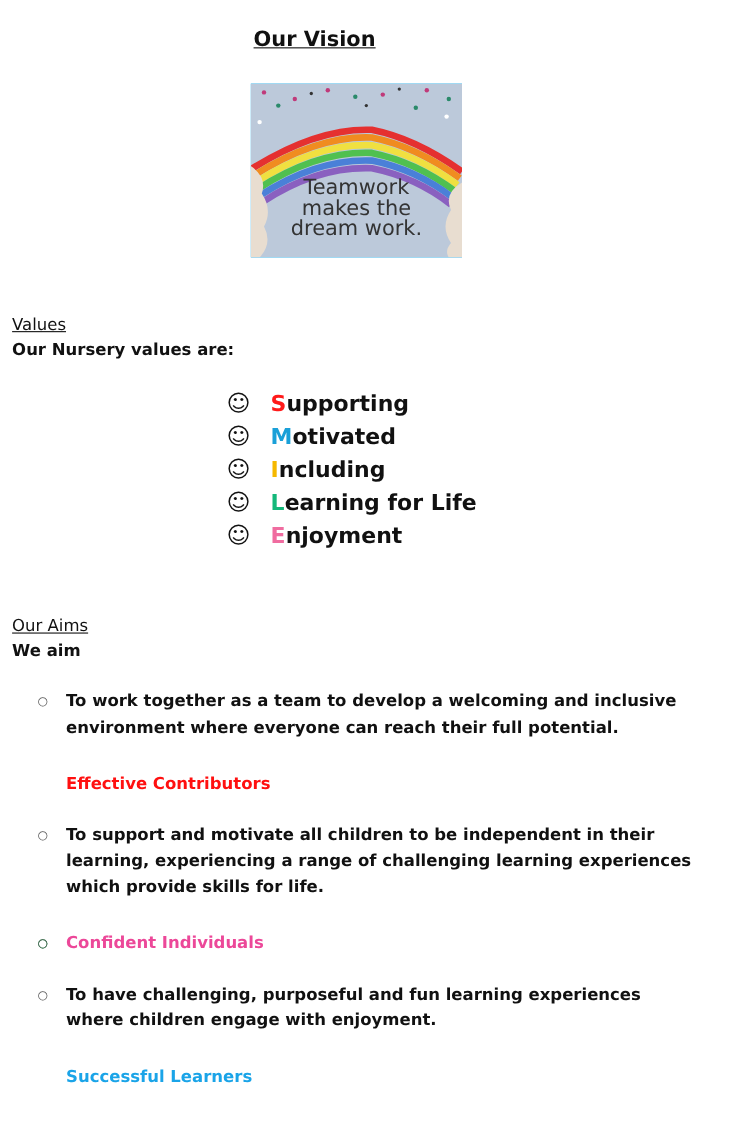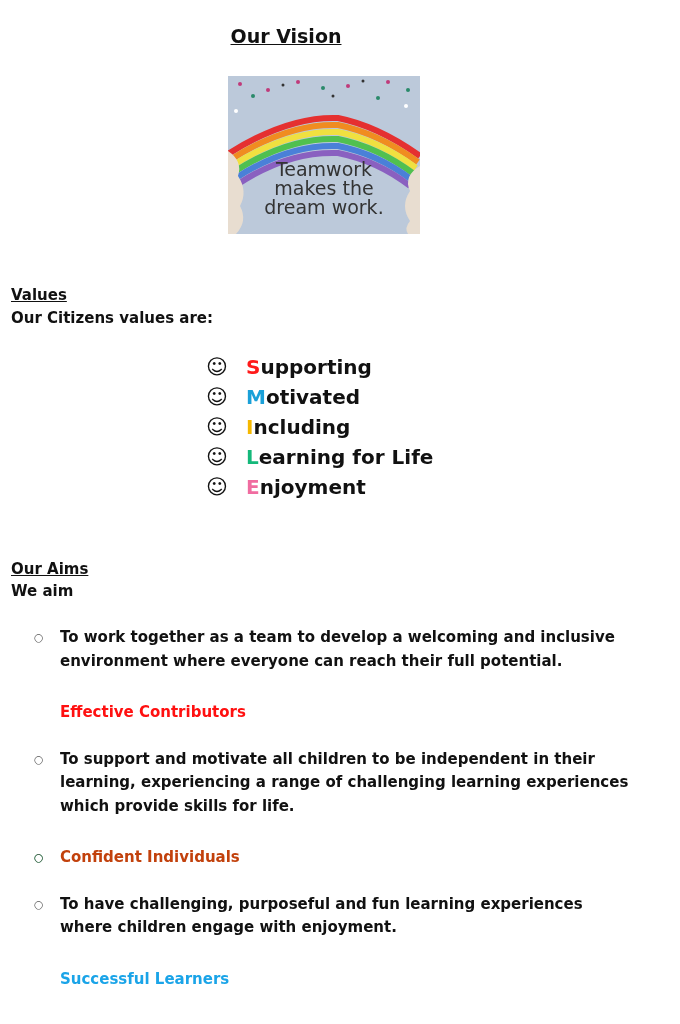--- a/index.html
+++ b/index.html
@@ -3,21 +3,21 @@
 <meta charset="utf-8">
 <style>
   html, body { margin:0; padding:0; background:#ffffff; }
   body { width:680px; height:1024px; position:relative; overflow:hidden;
          font-family:"DejaVu Sans", sans-serif; color:#111; }
   .title { position:absolute; top:25px; left:0; width:572px; text-align:center;
            font-size:19px; font-weight:bold; text-decoration:underline; }
   .pic { position:absolute; left:228px; top:76px; width:192px; height:158px;
          background:#0ea5e9; overflow:hidden; }
   .pic svg { display:block; }
-  .h { position:absolute; left:11px; font-size:15px; font-weight:bold; text-decoration:underline; }
+  .h { position:absolute; left:11px; font-size:15px; font-weight:normal; text-decoration:underline; }
   .p { position:absolute; left:11px; font-size:15px; font-weight:bold; }
   .values { position:absolute; left:206px; top:352px; }
   .vrow { height:30px; display:flex; align-items:center; }
   .smile { width:22px; font-size:21px; line-height:22px; margin-right:18px; font-weight:normal; }
   .vtxt { font-size:20px; font-weight:bold; }
   .aims { position:absolute; left:34px; top:626px; width:600px; }
   .aim { position:relative; padding-left:26px; font-size:15px; font-weight:bold; line-height:23.5px; margin-bottom:23px; }
   .bul { position:absolute; left:0; top:0; font-size:11px; font-weight:normal; color:#555; }
   .tag { display:block;margin-top:28px; }
   .tag-inline { position:relative; }
@@ -61,21 +61,21 @@
     <path d="M10 108 Q60 75 110 77 Q150 85 182 110" stroke="#8a60c0" stroke-width="6" fill="none"></path>
     <path d="M0 75 Q15 85 10 100 Q20 115 12 130 Q20 145 8 158 L0 158 Z" fill="#e8ddd0"></path>
     <path d="M192 90 Q175 100 182 115 Q172 130 182 145 Q176 152 180 158 L192 158 Z" fill="#e8ddd0"></path>
     <text x="96" y="100" text-anchor="middle" font-family="DejaVu Sans, sans-serif" font-size="19" fill="#333">Teamwork</text>
     <text x="96" y="119" text-anchor="middle" font-family="DejaVu Sans, sans-serif" font-size="19" fill="#333">makes the</text>
     <text x="96" y="138" text-anchor="middle" font-family="DejaVu Sans, sans-serif" font-size="19" fill="#333">dream work.</text>
   </svg>
 </div>
 
 <div class="h" style="top:286px;">Values</div>
-<div class="p" style="top:309px;">Our Citizens values are:</div>
+<div class="p" style="top:309px;">Our Nursery values are:</div>
 
 <div class="values">
   <div class="vrow">
     <span class="smile">☺</span>
     <span class="vtxt"><span style="color:#ff1a1a">S</span><span>upporting</span></span>
   </div>
   <div class="vrow">
     <span class="smile">☺</span>
     <span class="vtxt"><span style="color:#1aa0d8">M</span><span>otivated</span></span>
   </div>
@@ -102,20 +102,20 @@
     <span>To work together as a team to develop a welcoming and inclusive environment where everyone can reach their full potential.</span>
     <span class="tag" style="color:#ff1010">Effective Contributors</span>
   </div>
   <div class="aim">
     <span class="bul">○</span>
     <span>To support and motivate all children to be independent in their learning, experiencing a range of challenging learning experiences which provide skills for life.</span>
     <span class="tag tag-inline" style="color:#14a84a"><span class="bul" style="left:-26px;color:#14a84a">○</span></span>
   </div>
   <div class="aim">
     <span class="bul">○</span>
-    <span class="tag" style="color:#c2410c">Confident Individuals</span>
+    <span class="tag" style="color:#ec4899">Confident Individuals</span>
   </div>
   <div class="aim">
     <span class="bul">○</span>
     <span>To have challenging, purposeful and fun learning experiences where children engage with enjoyment.</span>
     <span class="tag" style="color:#1aa4e8">Successful Learners</span>
   </div>
 </div>
 
 </body></html>

